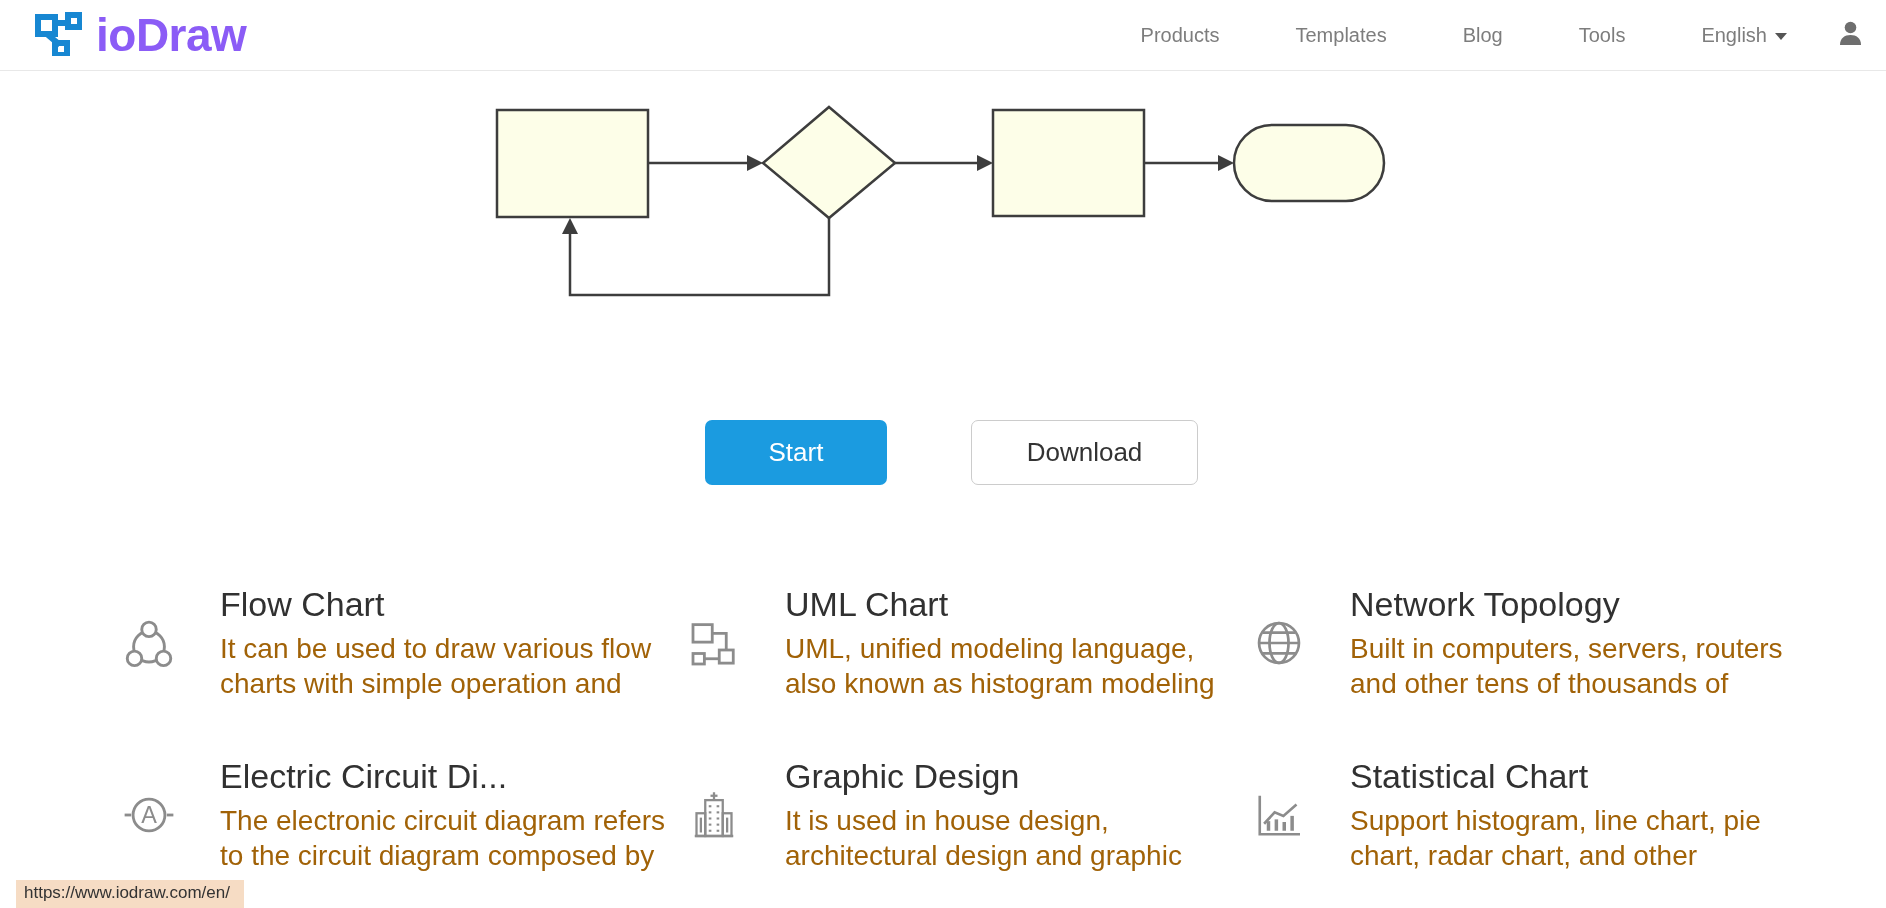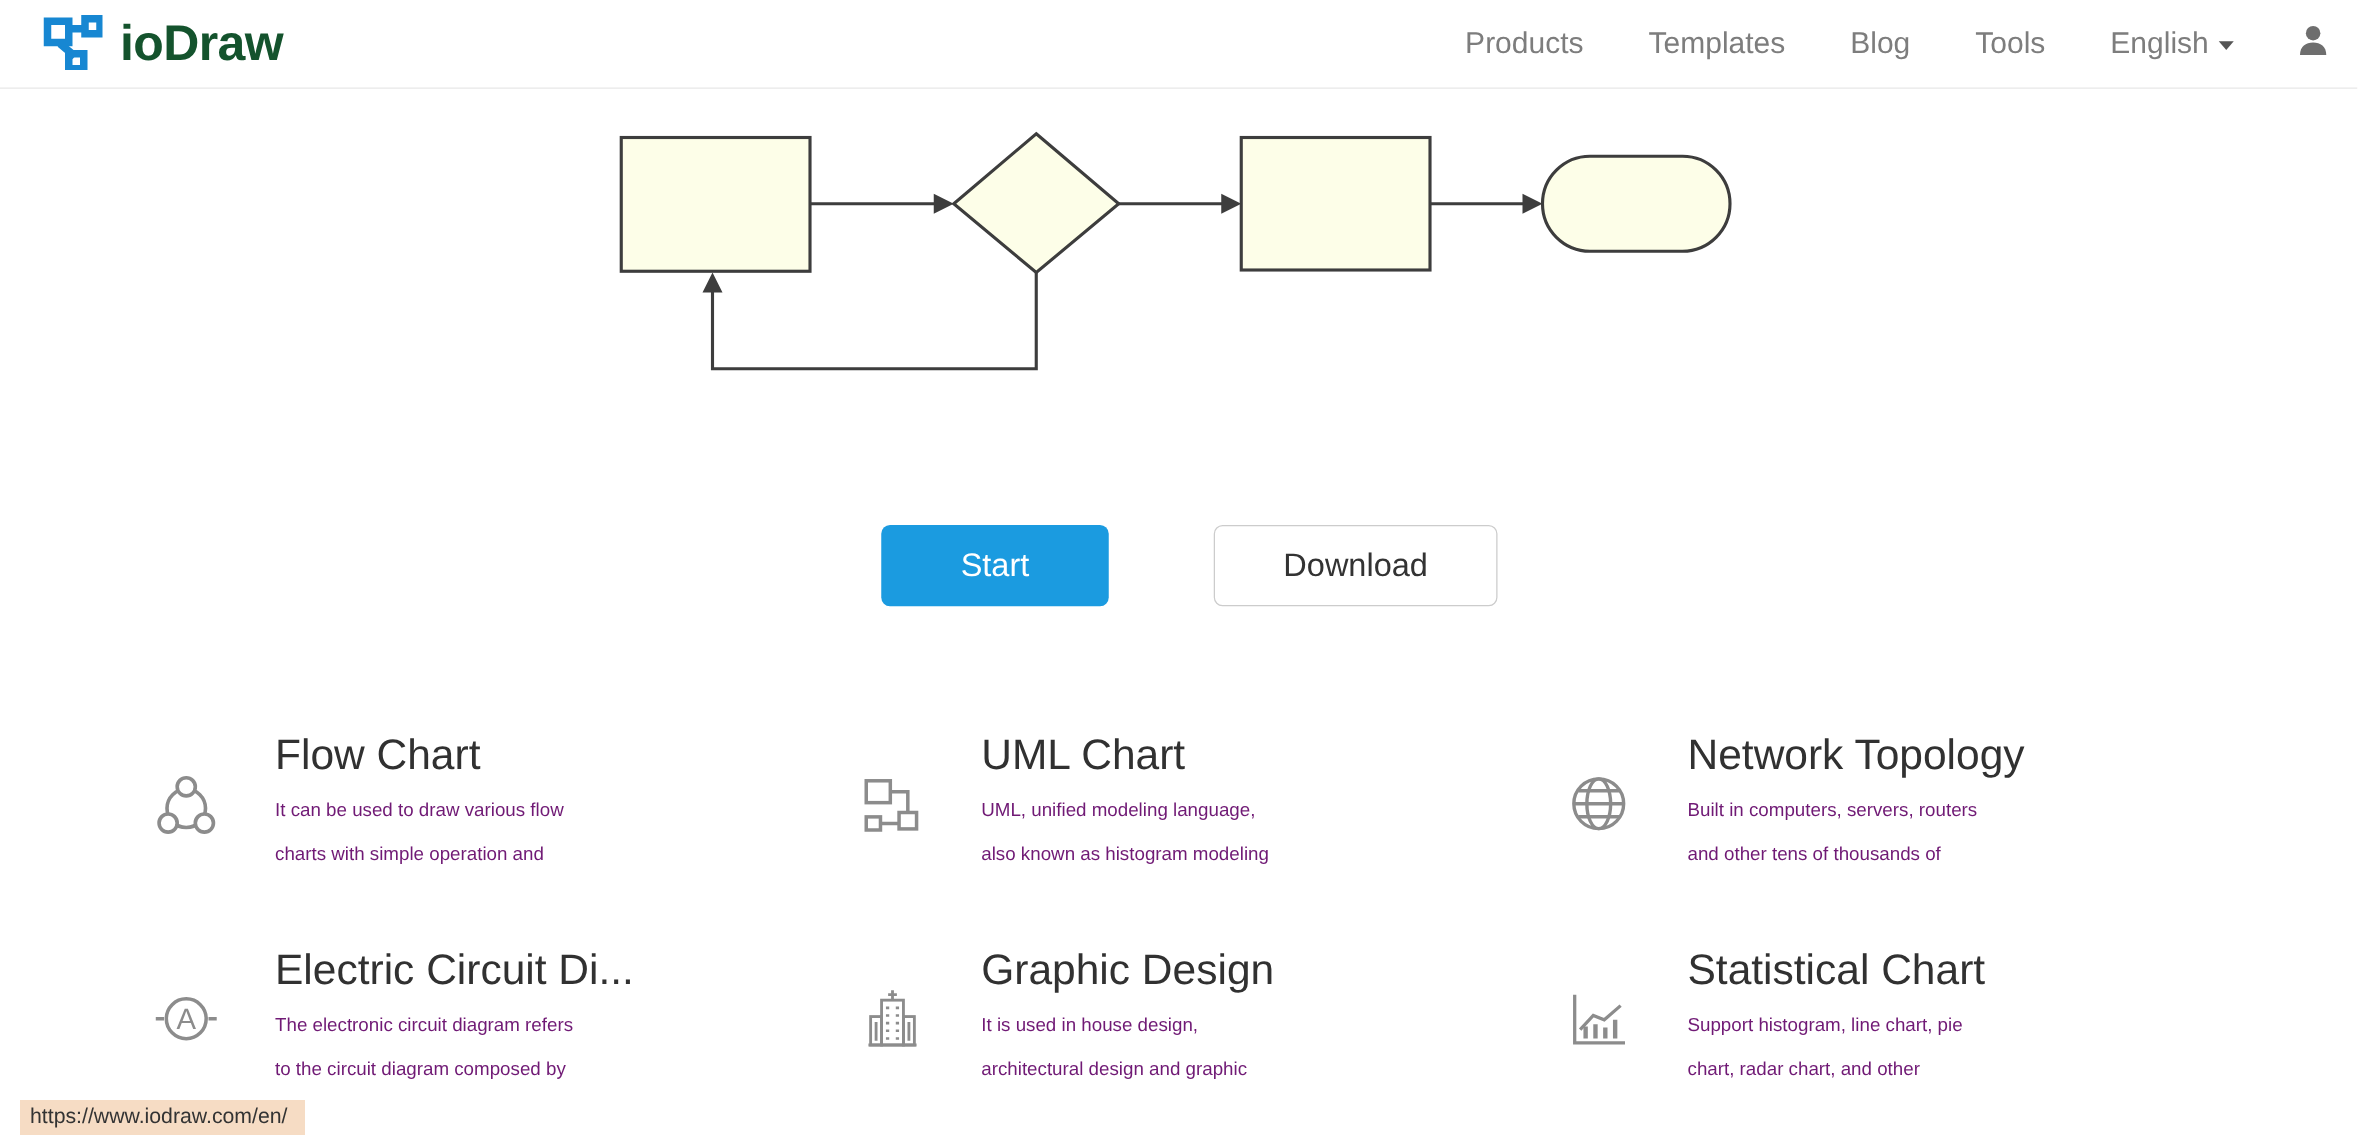--- a/index.html
+++ b/index.html
@@ -3,23 +3,23 @@
 <meta charset="utf-8">
 <style>
   * { margin:0; padding:0; box-sizing:border-box; }
   html,body { width:1886px; height:908px; background:#ffffff; overflow:hidden;
               font-family:"Liberation Sans", sans-serif; }
 
   
   .header { height:71px; display:flex; align-items:center;
             padding:0 24px 0 34px; border-bottom:1px solid #e8e8e8; background:#fff; }
   .logo-wrap { display:flex; align-items:center; cursor:pointer; }
-  .brand { font-size:40px; font-weight:700; color:#14532d; margin-left:14px; letter-spacing:-0.5px; }
+  .brand { font-size:46px; font-weight:700; color:#8b5cf6; margin-left:14px; letter-spacing:-0.5px; }
   .nav { margin-left:auto; display:flex; align-items:center; gap:52px; }
-  .nav-item { font-size:24px; color:#7d7d7d; cursor:pointer; white-space:nowrap; }
+  .nav-item { font-size:20px; color:#7d7d7d; cursor:pointer; white-space:nowrap;margin-left:24px; }
   .caret { display:inline-block; width:0; height:0; border-left:6px solid transparent;
            border-right:6px solid transparent; border-top:7px solid #555;
            margin-left:8px; vertical-align:2px; }
   .user-btn { display:flex; align-items:center; cursor:pointer; }
 
   
   .hero-canvas { display:block; margin:28px auto 0; }
   .shape { fill:#fdfee8; stroke:#3d3d3d; stroke-width:2.5; }
   .edge  { stroke:#3d3d3d; stroke-width:2.5; fill:none; }
   .arrowhead { fill:#3d3d3d; stroke:none; }
@@ -30,21 +30,21 @@
   .btn-start { width:182px; background:#1b9be0; color:#ffffff; border:none; }
   .btn-download { width:227px; background:#ffffff; color:#333333; border:1px solid #cccccc; }
 
   
   .features { margin:100px 0 0 118px; display:grid;
               grid-template-columns:565px 565px 565px; row-gap:56px; }
   .feature { display:flex; align-items:center; }
   .f-icon { flex:0 0 62px; width:62px; margin-right:40px; display:flex;
             justify-content:center; align-items:center; }
   .f-title { font-size:34px; font-weight:400; color:#313131; margin-bottom:7px; white-space:nowrap; }
-  .f-line { font-size:15px; color:#701a75; line-height:35px; white-space:nowrap; }
+  .f-line { font-size:28px; color:#a16207; line-height:35px; white-space:nowrap; }
 
   
   .status-bar { position:fixed; left:16px; bottom:0; background:#f6dcc4; color:#333;
                 font-size:17px; padding:3px 14px 5px 8px; }
 </style>
 </head>
 <body>
 
 <div class="header">
   <div class="logo-wrap">

